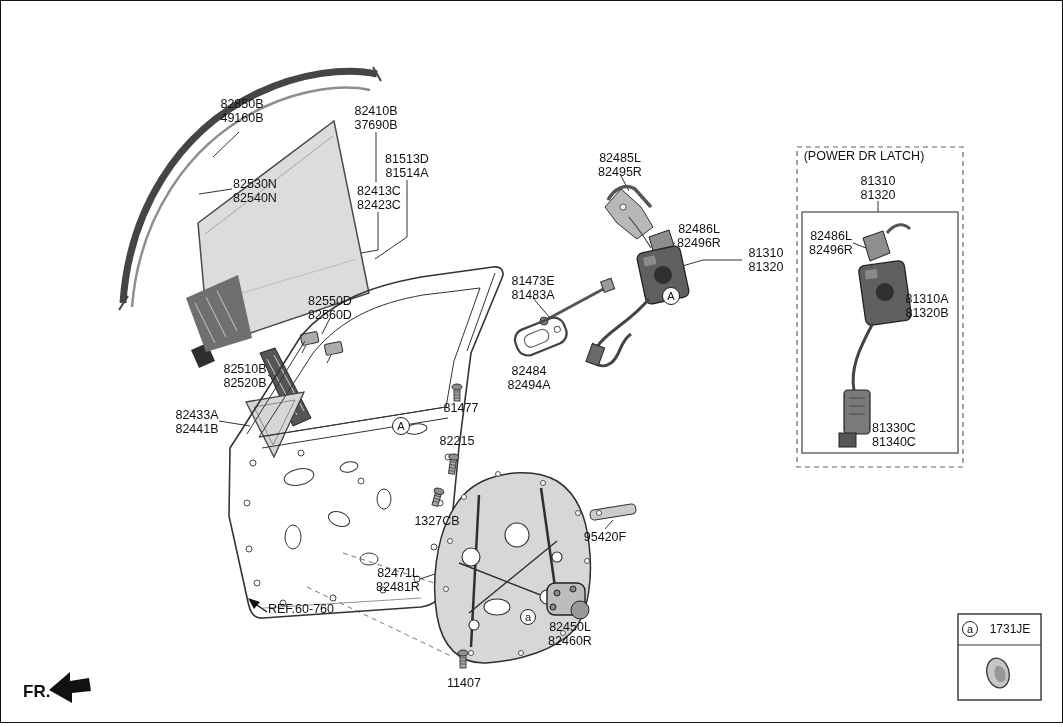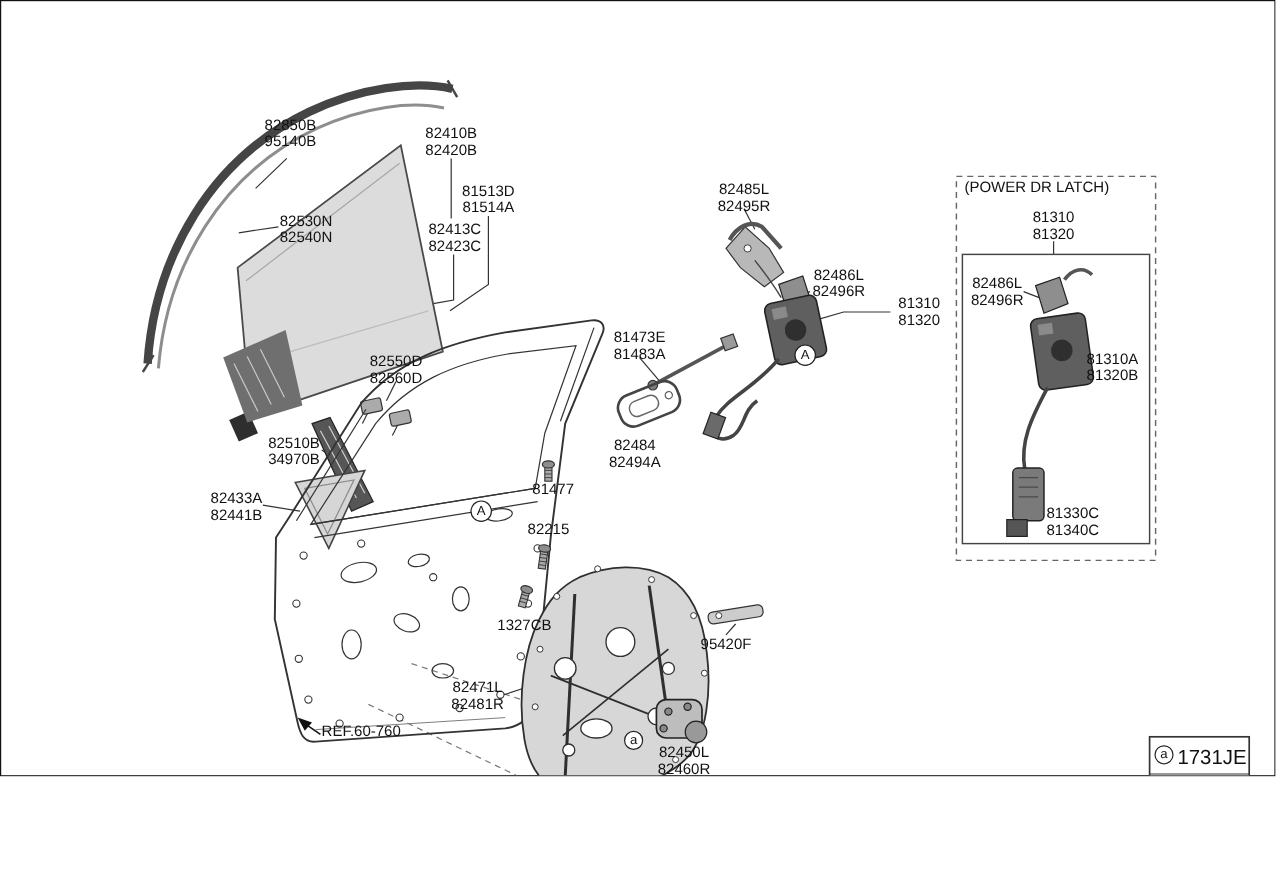--- a/index.html
+++ b/index.html
@@ -1,37 +1,37 @@
 <!DOCTYPE html>
 <html><head>
 <meta charset="utf-8">
 <style>
   html,body{margin:0;padding:0;background:#ffffff;}
   .stage{
-    position:relative;width:1063px;height:647px;background:#ffffff;
+    position:relative;width:1063px;height:723px;background:#ffffff;
     border:1px solid #111;box-sizing:border-box;overflow:hidden;
     font-family:"Liberation Sans", sans-serif;color:#111;
   }
   .art{position:absolute;left:0;top:0;}
   .lbl{
     position:absolute;transform:translateX(-50%);text-align:center;
     font-size:12.5px;line-height:14px;white-space:nowrap;color:#111;
   }
   .lbl span{display:block;}
   .lbl.ref span{}
   .callout{
     position:absolute;width:18px;height:18px;border:1.5px solid #222;border-radius:50%;
     background:#fff;display:flex;align-items:center;justify-content:center;
     font-size:11px;transform:translate(-50%,-50%);box-sizing:border-box;
   }
   .callout.small{width:16px;height:16px;font-size:11px;}
   .fr{
     position:absolute;left:22px;top:681px;font-size:17px;font-weight:bold;
   }
-  .legend-code{position:absolute;transform:translateX(-50%);font-size:17px;white-space:nowrap;}
+  .legend-code{position:absolute;transform:translateX(-50%);font-size:12px;white-space:nowrap;}
 </style>
 </head>
 <body>
 
 <div class="stage">
 
   <svg class="art" width="1063" height="727" viewBox="0 0 1063 727" xmlns="http://www.w3.org/2000/svg">
 
     <g stroke="#777" stroke-width="1" stroke-dasharray="5 4" fill="none">
       <path d="M306,586 L452,656"></path>
@@ -243,29 +243,29 @@
       <polygon points="247,597 259,601 253,608" fill="#111"></polygon>
     </g>
 
     <g>
       <polygon points="48,689 69,671 69,680 88,677 90,690 71,692 71,702" fill="#111"></polygon>
     </g>
   </svg>
 
   <div class="lbl" style="left:241px;top:96px">
     <span>82850B</span>
-    <span>95140B</span>
+    <span>49160B</span>
   </div>
   <div class="lbl" style="left:254px;top:176px">
     <span>82530N</span>
     <span>82540N</span>
   </div>
   <div class="lbl" style="left:375px;top:103px">
     <span>82410B</span>
-    <span>82420B</span>
+    <span>37690B</span>
   </div>
   <div class="lbl" style="left:406px;top:151px">
     <span>81513D</span>
     <span>81514A</span>
   </div>
   <div class="lbl" style="left:378px;top:183px">
     <span>82413C</span>
     <span>82423C</span>
   </div>
   <div class="lbl" style="left:619px;top:150px">
@@ -298,21 +298,21 @@
   <div class="lbl" style="left:830px;top:228px">
     <span>82486L</span>
     <span>82496R</span>
   </div>
   <div class="lbl" style="left:926px;top:291px">
     <span>81310A</span>
     <span>81320B</span>
   </div>
   <div class="lbl" style="left:244px;top:361px">
     <span>82510B</span>
-    <span>34970B</span>
+    <span>82520B</span>
   </div>
   <div class="lbl" style="left:528px;top:363px">
     <span>82484</span>
     <span>82494A</span>
   </div>
   <div class="lbl" style="left:196px;top:407px">
     <span>82433A</span>
     <span>82441B</span>
   </div>
   <div class="lbl" style="left:460px;top:400px">

